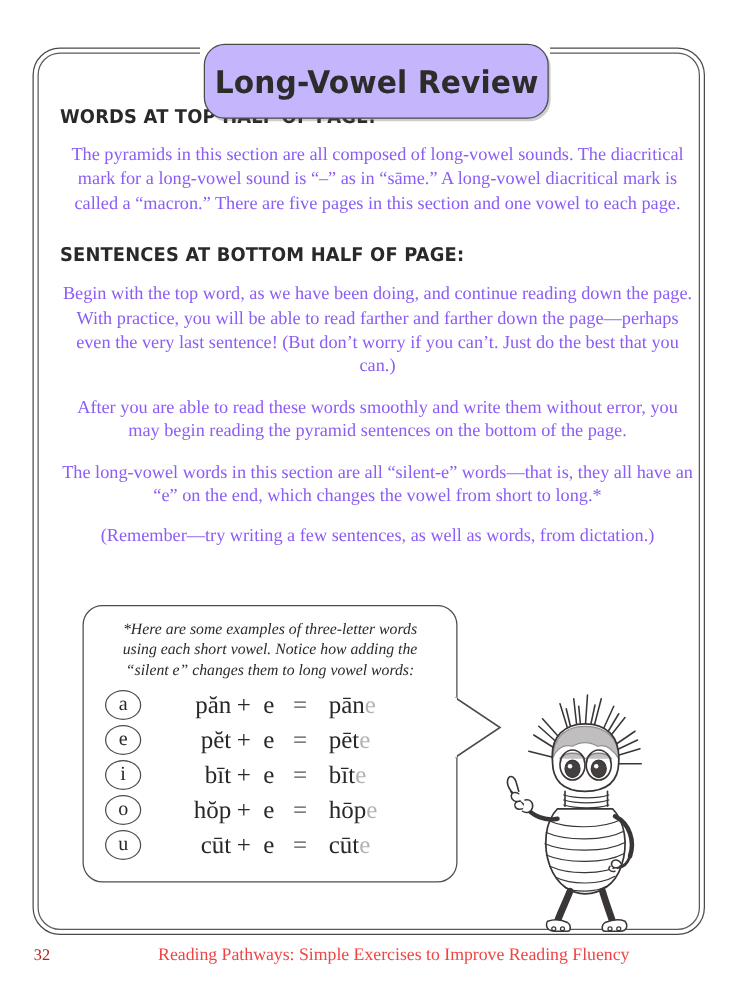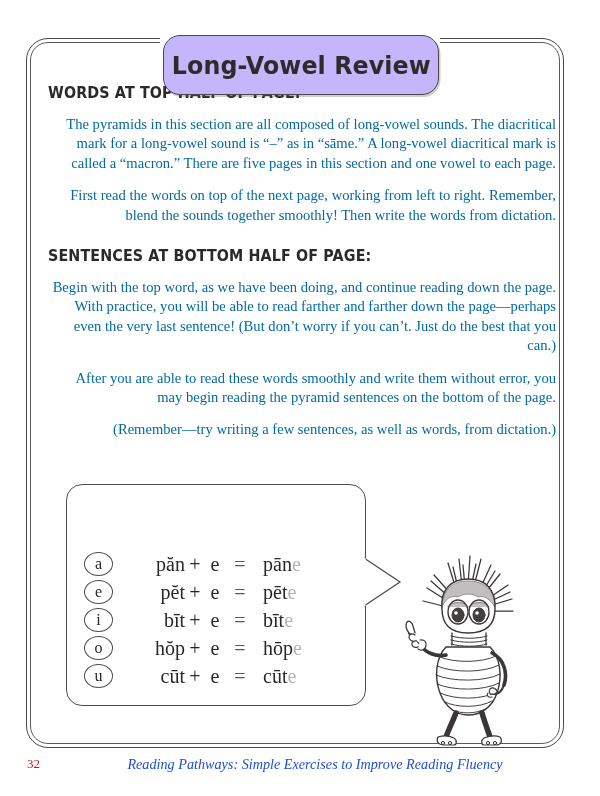--- a/index.html
+++ b/index.html
@@ -80,22 +80,22 @@
     transform:scaleX(.94);
     transform-origin:left center;
     white-space:nowrap;
   }
   h2.section-head.second{margin-top:22px;}
   p.body{
     font-family:"Liberation Serif", serif;
     font-size:14.6px;
     line-height:19.4px;
     margin:0 0 13px 0;
-    color:#0369a1;
-    text-align:right;
+    color:#8b5cf6;
+    text-align:center;
   }
   p.body.tight{margin-bottom:12px;}
 
   
   .bubble-wrap{
     position:absolute;
     left:66px;top:484px;
     width:320px;height:225px;
     z-index:2;
   }
@@ -180,23 +180,22 @@
   }
   .page-num{
     position:absolute;left:27px;top:0;
     font-family:"Liberation Serif", serif;
     font-size:13px;color:#b91c1c;
   }
   .footer-title{
     position:absolute;left:0;top:0;width:600px;
     text-align:center;
     font-family:"Liberation Serif", serif;
-    font-style:italic;
     font-size:14.2px;
-    color:#1d4ed8;
+    color:#ef4444;
     padding-left:30px;
     box-sizing:border-box;
   }
 </style>
 </head>
 <body>
 
 <div class="page">
 
   <div class="border-outer"></div>
@@ -204,36 +203,41 @@
   <div class="title-mask"></div>
 
   <div class="title-plate">
     <span class="title-text">Long-Vowel Review</span>
   </div>
 
   <div class="content">
 
     <h2 class="section-head">WORDS AT TOP HALF OF PAGE:</h2>
     <p class="body">The pyramids in this section are all composed of long-vowel sounds. The diacritical mark for a long-vowel sound is “–” as in “sāme.” A long-vowel diacritical mark is called a “macron.” There are five pages in this section and one vowel to each page.</p>
-    <p class="body">First read the words on top of the next page, working from left to right. Remember, blend the sounds together smoothly! Then write the words from dictation.</p>
 
     <h2 class="section-head second">SENTENCES AT BOTTOM HALF OF PAGE:</h2>
     <p class="body">Begin with the top word, as we have been doing, and continue reading down the page. With practice, you will be able to read farther and farther down the page—perhaps even the very last sentence! (But don’t worry if you can’t. Just do the best that you can.)</p>
     <p class="body">After you are able to read these words smoothly and write them without error, you may begin reading the pyramid sentences on the bottom of the page.</p>
+    <p class="body">The long-vowel words in this section are all “silent-e” words—that is, they all have an “e” on the end, which changes the vowel from short to long.*</p>
     <p class="body tight">(Remember—try writing a few sentences, as well as words, from dictation.)</p>
   </div>
 
   <div class="bubble-wrap">
     <div class="bubble"></div>
 
     <svg class="bubble-tail" viewBox="0 0 38 52">
       <path d="M0 2 L36 26 L0 50" fill="#ffffff" stroke="#4d4d4d" stroke-width="1.3" stroke-linejoin="miter"></path>
       <line x1="0" y1="2" x2="0" y2="50" stroke="#ffffff" stroke-width="3"></line>
     </svg>
 
+    <div class="bubble-note">
+      <div>*Here are some examples of three-letter words</div>
+      <div>using each short vowel. Notice how adding the</div>
+      <div>“silent e” changes them to long vowel words:</div>
+    </div>
 
     <div class="vowel-table">
 
       <div class="vrow">
         <div class="vcircle">a</div>
         <div class="veq">
           <span class="vs w-short">păn</span>
           <span class="vs w-plus">+</span>
           <span class="vs w-e">e</span>
           <span class="vs w-equal">=</span>

